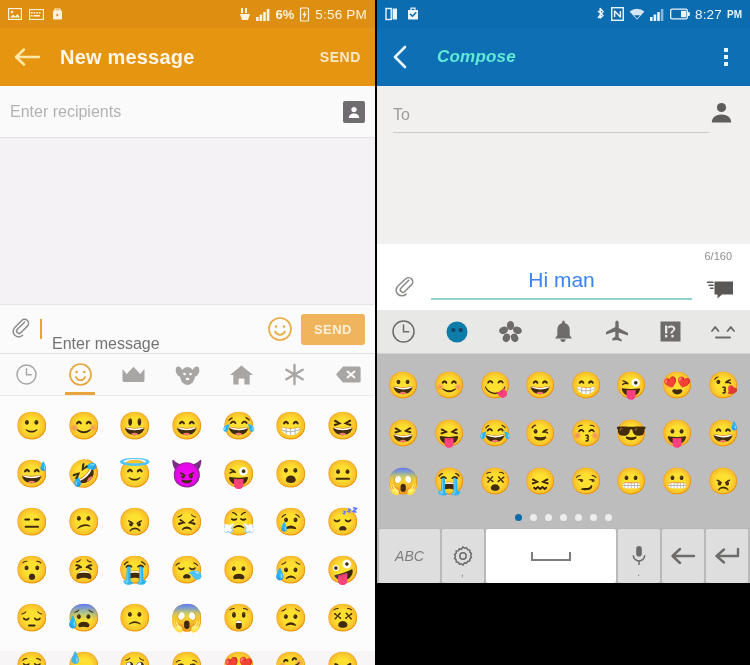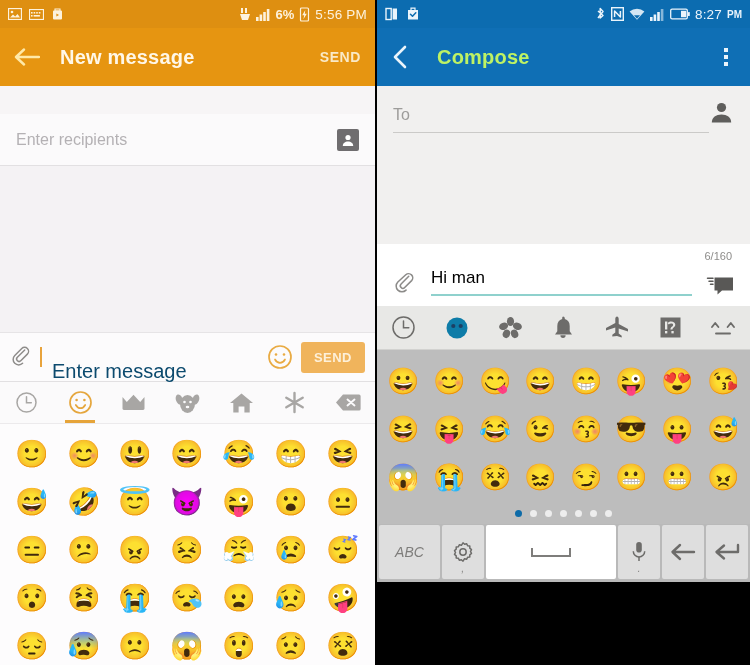--- a/index.html
+++ b/index.html
@@ -34,45 +34,45 @@
   
   .appbar { height: 58px; display: flex; align-items: center; padding: 0 14px; }
   .appbar-orange { background: #e69511; justify-content: flex-end; }
   .appbar-blue   { background: #0f6fb5; }
   .appbar .back { width: 34px; display: flex; align-items: center; }
   .appbar .title {
     flex: 1; font-size: 20px; font-weight: bold; letter-spacing: .2px;
     margin-left: 12px;
   }
   .appbar-orange .title { color: #fff7e8; }
-  .appbar-blue .title { color: #bef264; font-size: 20px; }
+  .appbar-blue .title { color: #5eead4; font-size: 17px; font-style: italic; }
   .more-text { color: #fae9c6; font-size: 14px; font-weight: bold; letter-spacing: .6px; }
   .kebab { display: flex; flex-direction: column; gap: 3px; padding: 4px 8px; }
   .kebab i { width: 4px; height: 4px; background: #eaf4fb; display: block; }
 
   
   .recipients {
     height: 52px; background: #fbfafb; display: flex; align-items: center;
-    padding: 0 16px; border-bottom: 1px solid #e2e0e2; margin-top: 28px;
+    padding: 0 10px; border-bottom: 1px solid #e2e0e2;
   }
   .recipients .ph { flex: 1; color: #b4b1b4; font-size: 16px; }
   .contact-box {
     width: 22px; height: 22px; background: #6f6d6f;
     display: flex; align-items: center; justify-content: center; border-radius: 2px;
   }
   .left-body { height: 166px; background: #f4f2f4; }
 
   
   .msgbar {
     height: 50px; background: #fcfbfc; display: flex; align-items: center;
     padding: 0 10px; gap: 8px;
     border-top: 1px solid #e6e4e6; border-bottom: 1px solid #e2e0e2;
   }
   .msgbar .caret { width: 2px; height: 20px; background: #e8a33c; }
-  .msgbar .ph { flex: 1; color: #0c4a6e; font-size: 20px; margin-left: 2px; margin-top: 29px; }
+  .msgbar .ph { flex: 1; color: #737373; font-size: 16px; margin-left: 2px; margin-top: 29px; }
   .send-btn {
     background: #f0b45c; color: #fdf0d9; font-size: 13px; font-weight: bold;
     padding: 8px 13px; border-radius: 3px; letter-spacing: .5px;
   }
 
   
   .emoji-tabs-l {
     height: 42px; background: #fbfafb; display: flex;
     border-bottom: 1px solid #eceaec;
   }
@@ -93,21 +93,21 @@
   .to-row { display: flex; align-items: flex-end; gap: 0; }
   .to-line { flex: 1; border-bottom: 1px solid #cbcac8; padding-bottom: 8px; }
   .to-line .ph { color: #9d9c9a; font-size: 16px; }
   .to-avatar { padding-bottom: 4px; }
 
   
   .compose { background: #fff; padding: 6px 16px 10px; }
   .counter { text-align: right; color: #8d8c8a; font-size: 11px; font-weight: normal; padding-right: 2px; }
   .compose-row { display: flex; align-items: flex-end; gap: 14px; margin-top: 6px; }
   .compose-line { flex: 1; border-bottom: 2px solid #8fd1cd; padding-bottom: 6px; }
-  .compose-line .val { color: #000000; font-size: 17px; }
+  .compose-line .val { color: #3b82f6; font-size: 21px; text-align: center; }
 
   
   .emoji-tabs-r {
     height: 44px; background: #e8e8e6; display: flex; border-bottom: 1px solid #d2d2d0;
   }
   .emoji-grid-r {
     display: grid; grid-template-columns: repeat(8, 1fr);
     background: #bdbdbd; padding: 7px 4px 0; height: 152px; align-content: start;
   }
   .emoji-grid-r span { font-size: 26px; text-align: center; line-height: 48px; }

